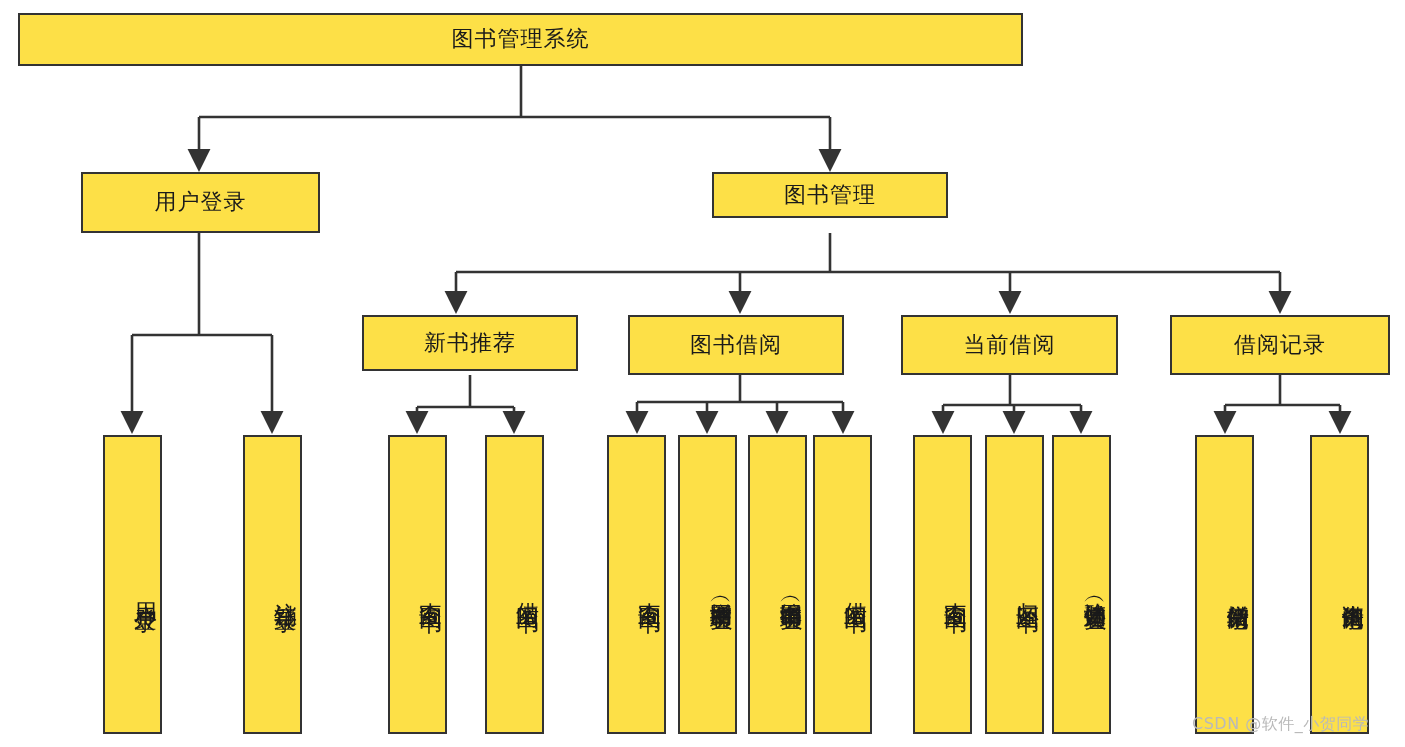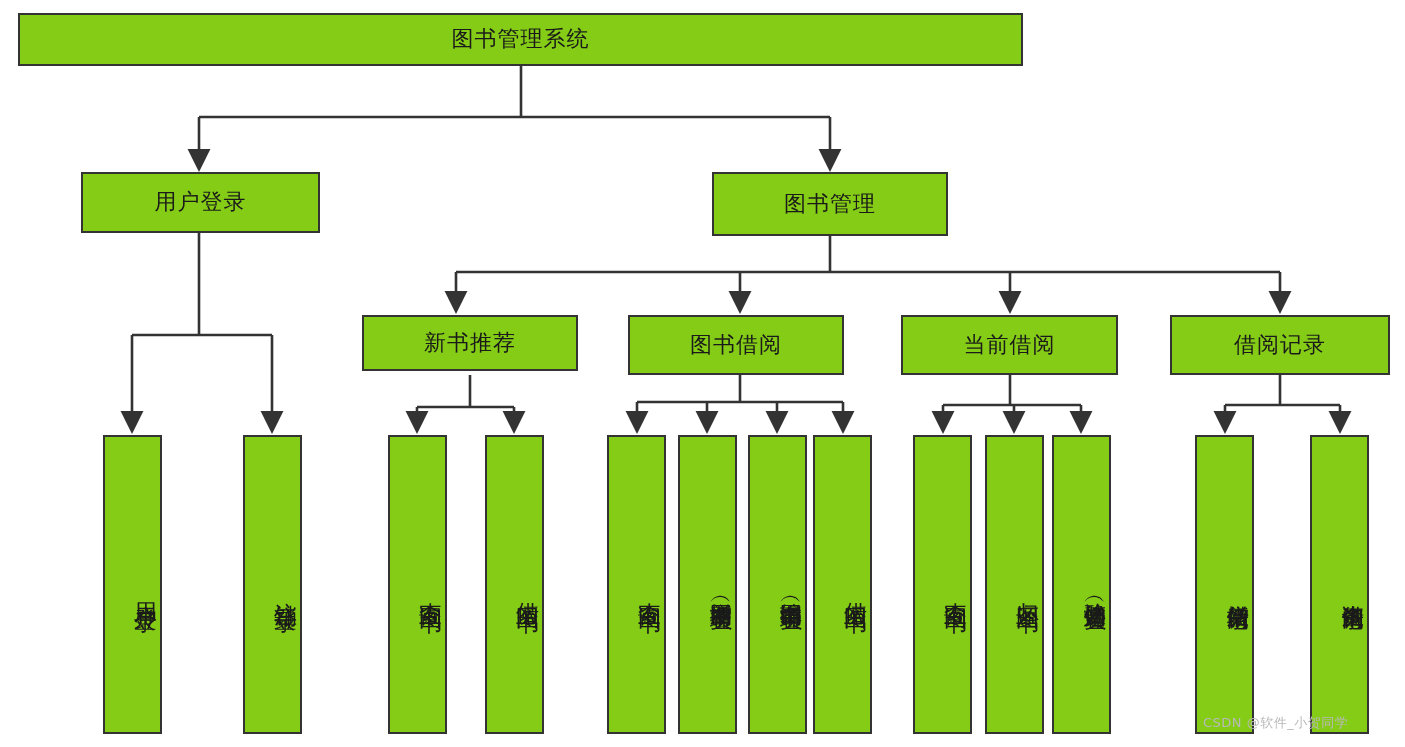--- a/index.html
+++ b/index.html
@@ -22,21 +22,21 @@
     position: absolute;
     left: 0;
     top: 0;
     width: 1405px;
     height: 747px;
     pointer-events: none;
   }
   .node {
     position: absolute;
     box-sizing: border-box;
-    background: #84cc16;
+    background: #fde047;
     border: 2px solid #333333;
     display: flex;
     align-items: center;
     justify-content: center;
     color: #1a1a1a;
   }
   .node-h {
     font-size: 22px;
     letter-spacing: 1px;
     line-height: 1.2;
@@ -54,26 +54,25 @@
     white-space: nowrap;
   }
   .node-v.tall-text {
     font-size: 22px;
     letter-spacing: 1px;
   }
   #watermark {
     position: absolute;
     left: 1192px;
     top: 714px;
-    font-size: 13px;
+    font-size: 16px;
     color: #b9b9b9;
     letter-spacing: 0.5px;
     white-space: nowrap;
     font-family: "DejaVu Sans", "Liberation Sans", sans-serif;
-    margin-left: 11px;
   }
 </style>
 </head>
 <body>
 
 <div id="diagram-root">
 
   <svg id="edge-layer" viewBox="0 0 1405 747" width="1405" height="747" xmlns="http://www.w3.org/2000/svg">
     <defs>
       <marker id="arrow" viewBox="0 0 12 12" refX="10" refY="6" markerWidth="9" markerHeight="9" orient="auto-start-reverse">
@@ -121,21 +120,21 @@
       <path d="M 1280 375 L 1280 405"></path>
       <path d="M 1225 405 L 1340 405"></path>
       <path d="M 1225 405 L 1225 430" marker-end="url(#arrow)"></path>
       <path d="M 1340 405 L 1340 430" marker-end="url(#arrow)"></path>
     </g>
   </svg>
 
   <div class="node node-h" style="left:18px; top:13px; width:1005px; height:53px;">图书管理系统</div>
 
   <div class="node node-h" style="left:81px; top:172px; width:239px; height:61px;">用户登录</div>
-  <div class="node node-h" style="left:712px; top:172px; width:236px; height:64px;">图书管理</div>
+  <div class="node node-h" style="left:712px; top:172px; width:236px; height:46px;">图书管理</div>
 
   <div class="node node-h" style="left:362px; top:315px; width:216px; height:56px;">新书推荐</div>
   <div class="node node-h" style="left:628px; top:315px; width:216px; height:60px;">图书借阅</div>
   <div class="node node-h" style="left:1170px; top:315px; width:220px; height:60px;">借阅记录</div>
   <div class="node node-h" style="left:901px; top:315px; width:217px; height:60px;">当前借阅</div>
 
   <div class="node node-v" style="left:103px; top:435px; width:59px; height:299px;">用户登录</div>
   <div class="node node-v" style="left:243px; top:435px; width:59px; height:299px;">注销登录</div>
 
   <div class="node node-v" style="left:388px; top:435px; width:59px; height:299px;">查询图书</div>

